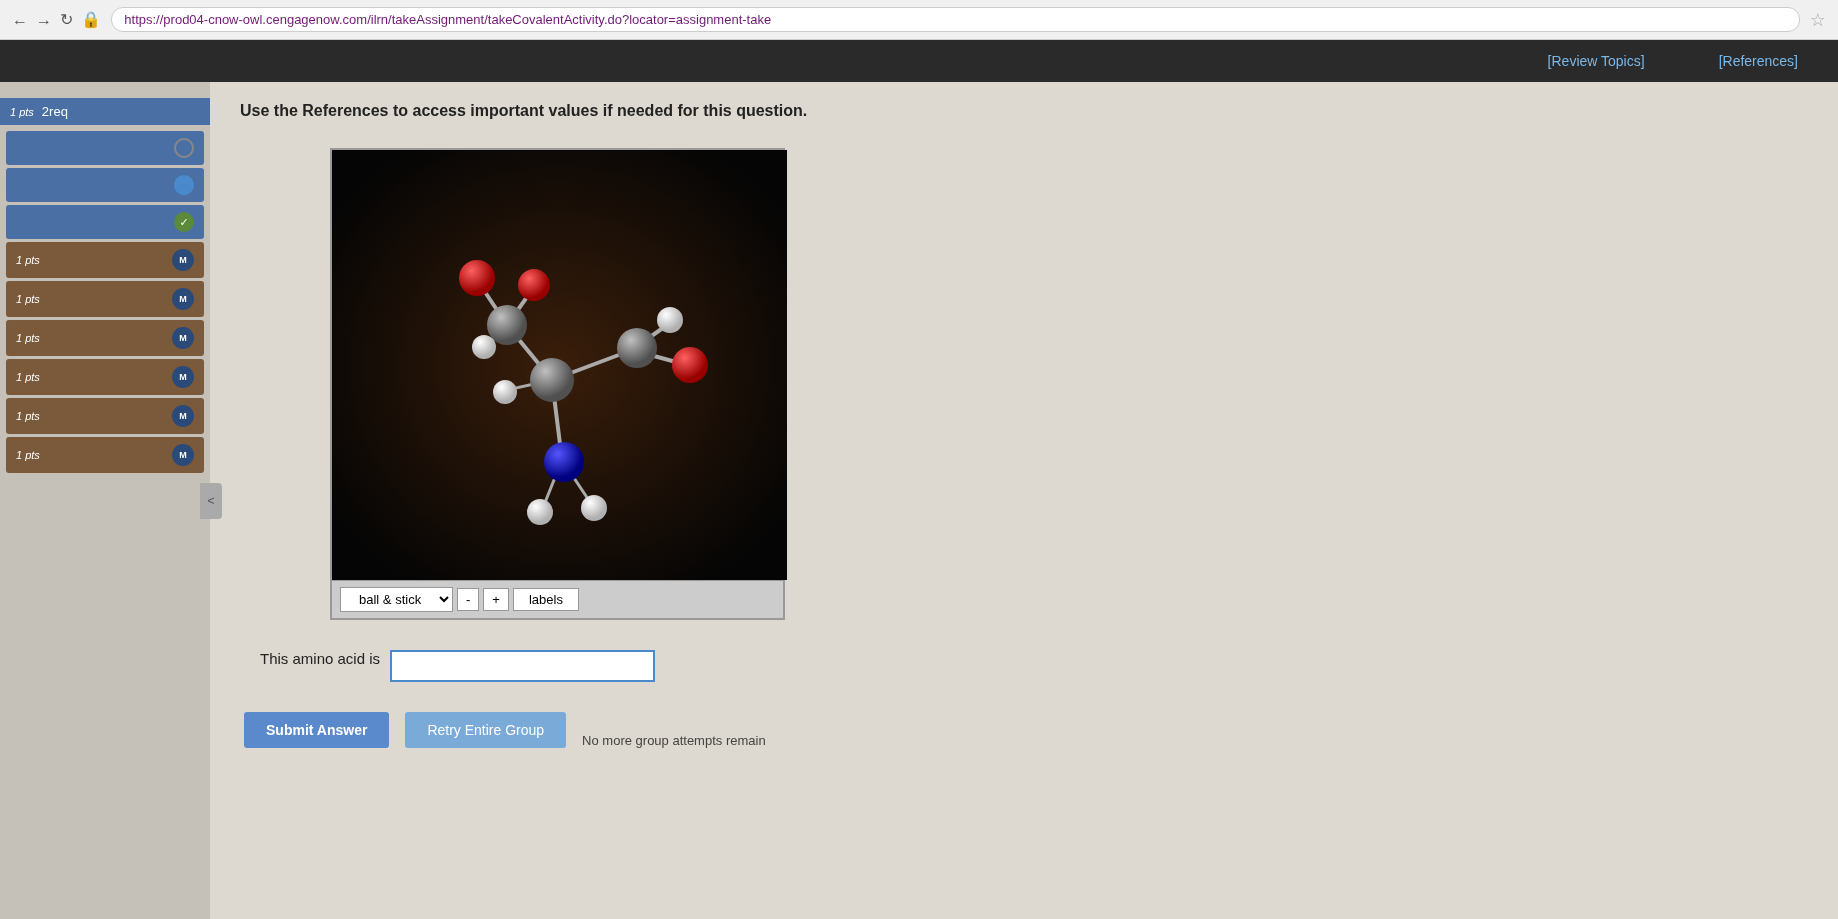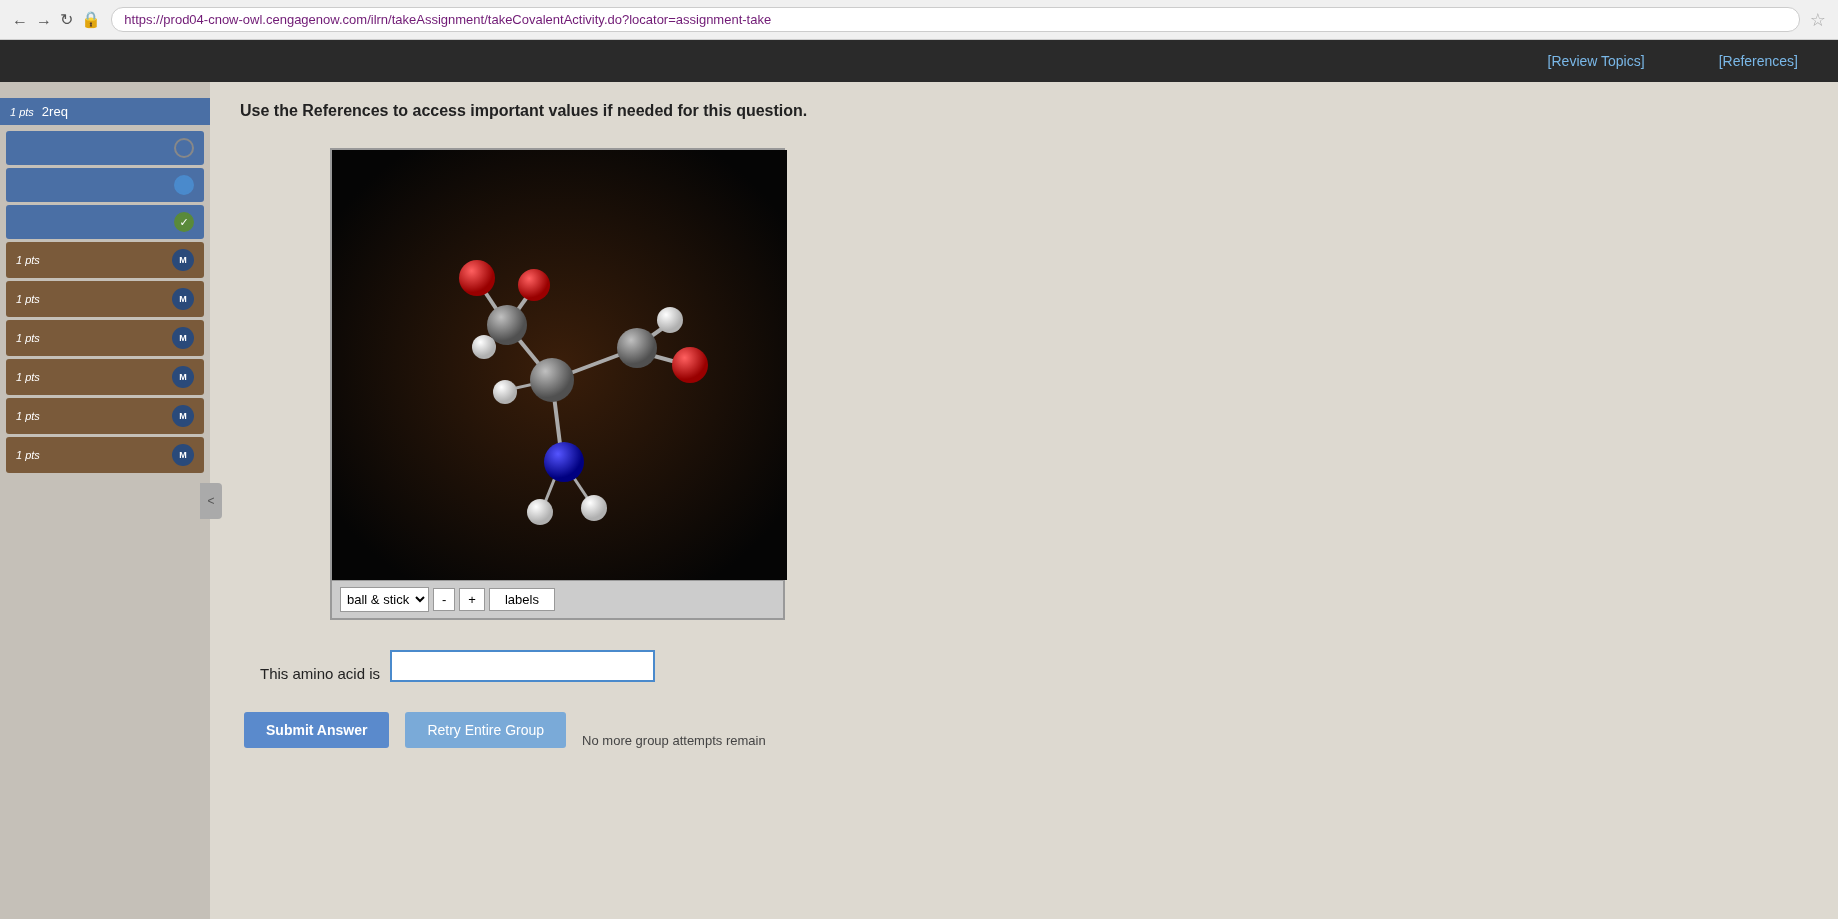--- a/index.html
+++ b/index.html
@@ -173,42 +173,42 @@
       display: flex;
       align-items: center;
       background: #ccc;
       border-top: 1px solid #999;
       padding: 6px 8px;
       gap: 4px;
     }
     .viewer-select {
       background: white;
       border: 1px solid #999;
-      padding: 3px 2px;
+      padding: 3px 14px;
       font-size: 13px;
       cursor: pointer;
     }
     .viewer-btn {
       background: white;
       border: 1px solid #999;
       padding: 3px 8px;
       font-size: 13px;
       cursor: pointer;
     }
     .viewer-labels {
       background: white;
       border: 1px solid #999;
       padding: 3px 15px;
       font-size: 13px;
     }
 
     
     .question-area {
       display: flex;
-      align-items: flex-end;
+      align-items: flex-start;
       margin-top: 30px;
       margin-left: 20px;
       gap: 10px;
     }
     .question-text {
       font-size: 15px;
       color: #222;
     }
     .answer-input {
       width: 265px;

